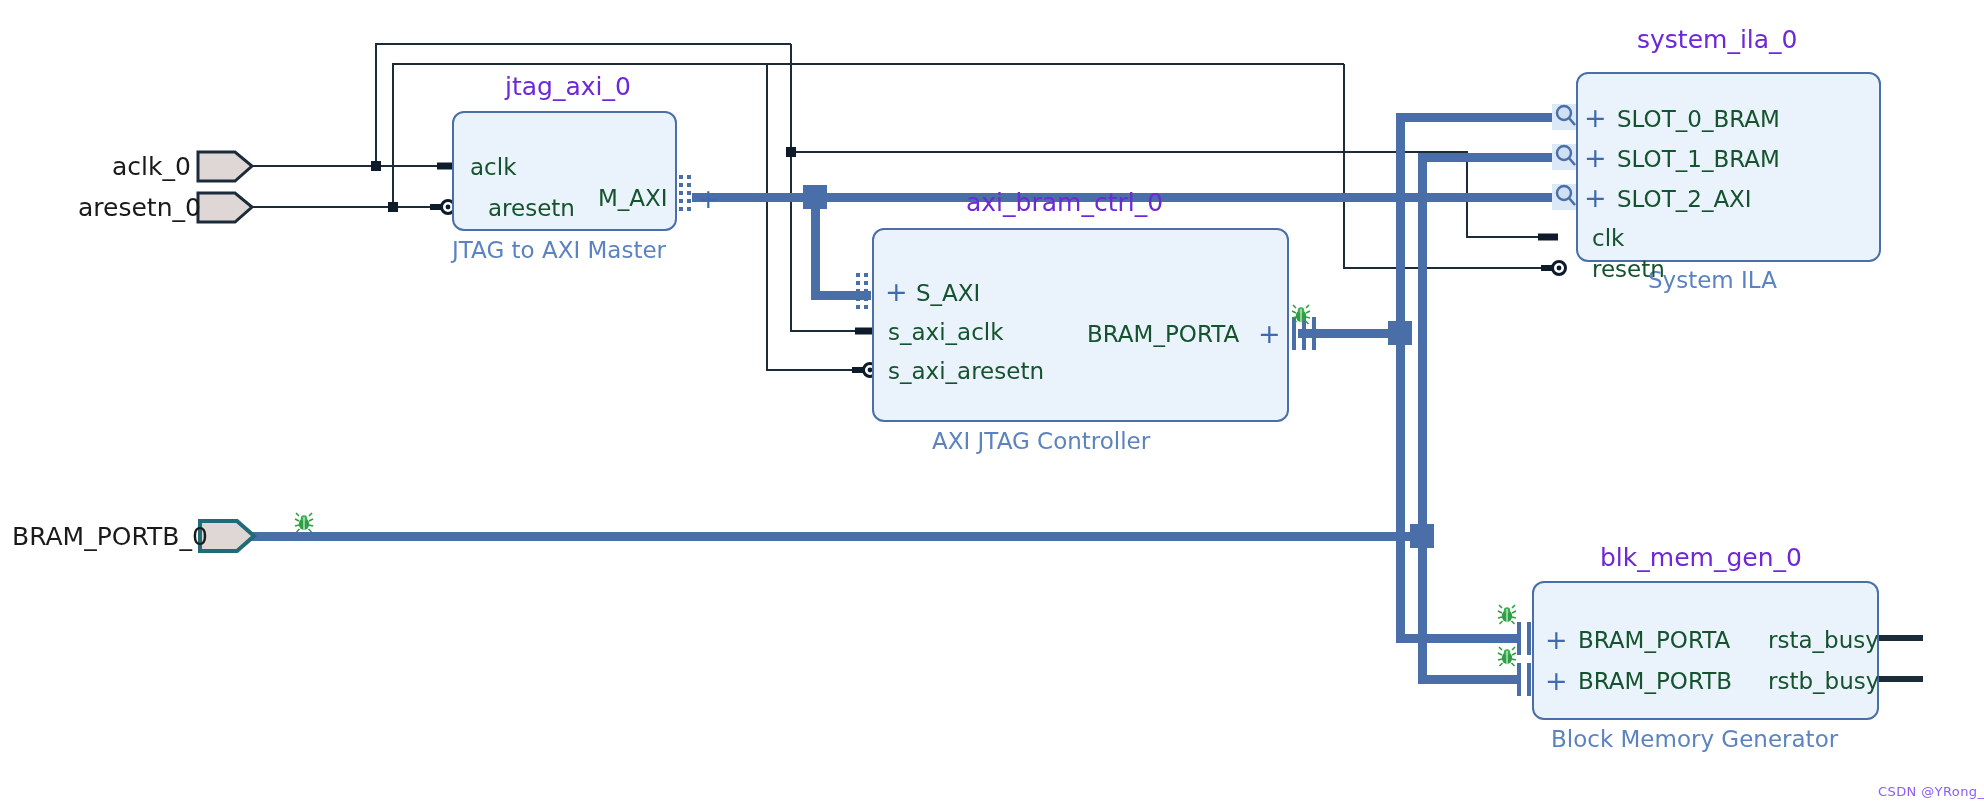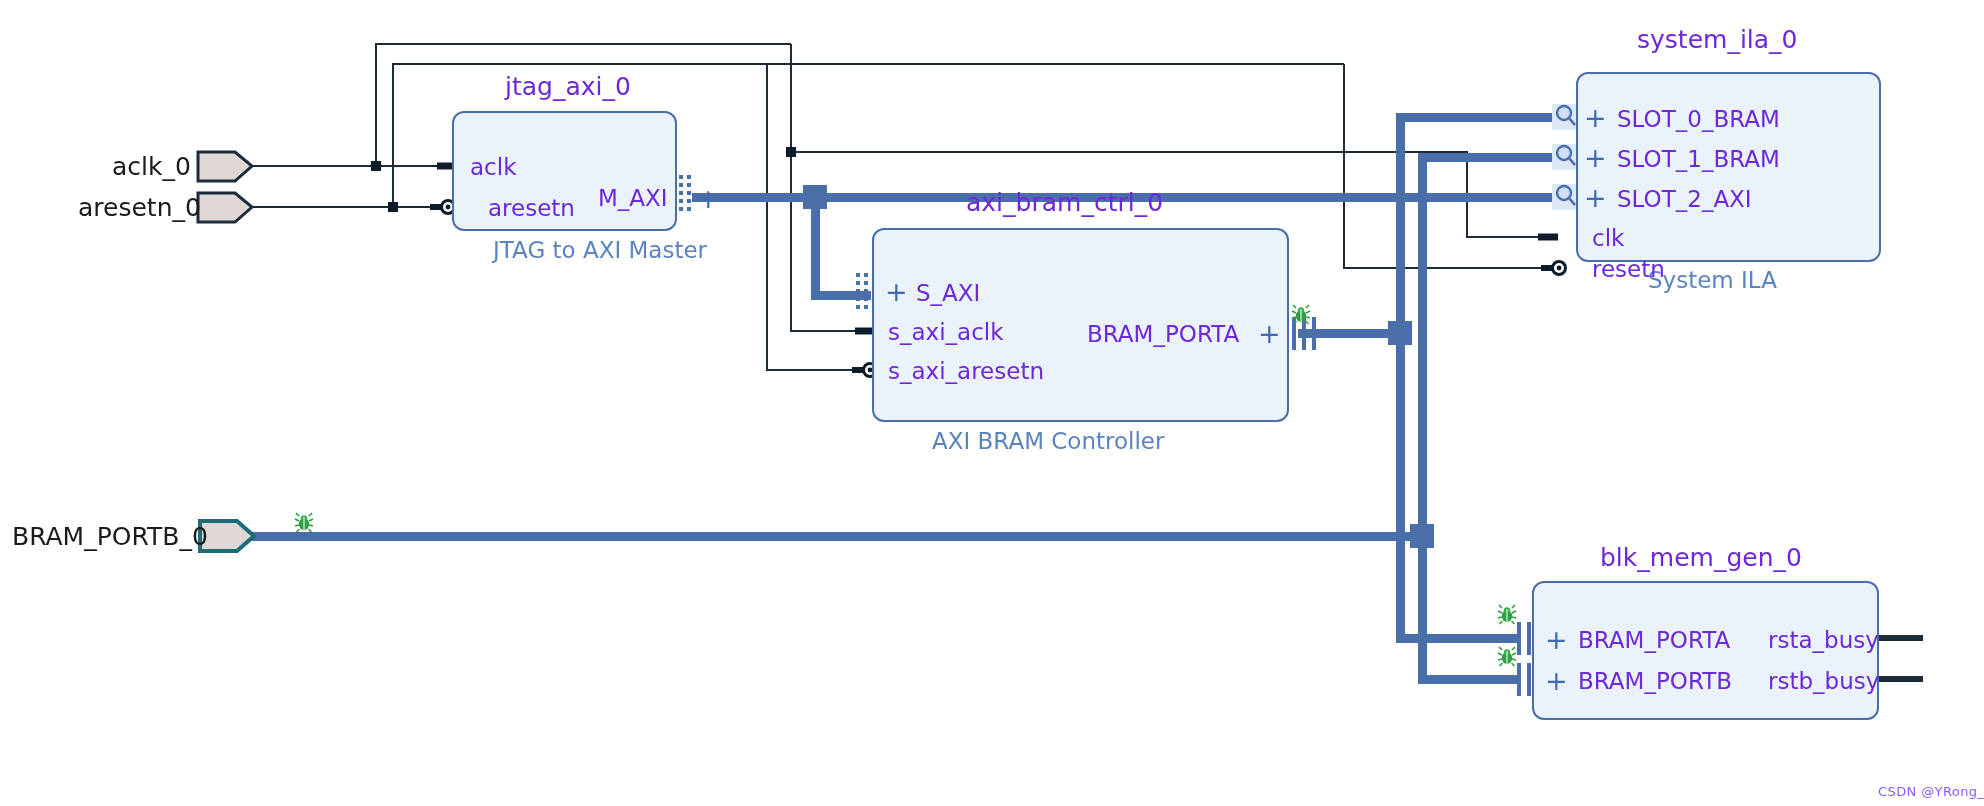--- a/index.html
+++ b/index.html
@@ -2,21 +2,21 @@
 <html><head>
 <meta charset="utf-8">
 <style>
   html,body{margin:0;padding:0;background:#ffffff;}
   body{width:1984px;height:806px;overflow:hidden;font-family:"DejaVu Sans",sans-serif;}
   #canvas{position:relative;width:1984px;height:806px;background:#fff;}
   svg#wires{position:absolute;left:0;top:0;width:1984px;height:806px;}
   .blk{position:absolute;box-sizing:border-box;background:#eaf2fb;border:2px solid #4a6fa8;border-radius:12px;}
   .blk-title{position:absolute;font-size:25px;color:#6d28d9;white-space:nowrap;}
   .blk-sub{position:absolute;font-size:23px;color:#5b83c0;white-space:nowrap;}
-  .port-lbl{position:absolute;font-size:23px;color:#6d28d9;white-space:nowrap;}
+  .port-lbl{position:absolute;font-size:23px;color:#14532d;white-space:nowrap;}
   .plus{position:absolute;font-size:27px;color:#3f6ab0;line-height:1;}
   .extname{position:absolute;font-size:25px;color:#1a1a1a;white-space:nowrap;}
   .wm{position:absolute;font-size:13px;color:#8b5cf6;white-space:nowrap;letter-spacing:.4px;}
 </style>
 </head>
 <body>
 
 <div id="canvas">
 
   <svg id="wires" viewBox="0 0 1984 806" xmlns="http://www.w3.org/2000/svg">
@@ -177,29 +177,29 @@
     <g>
       <use href="#bugglyph" x="1292" y="305"></use>
       <use href="#bugglyph" x="1498" y="605"></use>
       <use href="#bugglyph" x="1498" y="647"></use>
       <use href="#bugglyph" x="295" y="513"></use>
     </g>
   </svg>
 
   <div class="blk" style="left:452px;top:111px;width:225px;height:120px;"></div>
   <div class="blk-title" style="left:505px;top:72px;">jtag_axi_0</div>
-  <div class="blk-sub" style="left:452px;top:237px;margin-left:41px;">JTAG to AXI Master</div>
+  <div class="blk-sub" style="left:452px;top:237px;">JTAG to AXI Master</div>
   <div class="port-lbl" style="left:470px;top:154px;">aclk</div>
   <div class="port-lbl" style="left:470px;top:195px;margin-left:18px;">aresetn</div>
   <div class="port-lbl" style="left:598px;top:185px;">M_AXI</div>
   <div class="plus" style="left:697px;top:185px;">+</div>
 
   <div class="blk" style="left:872px;top:228px;width:417px;height:194px;"></div>
   <div class="blk-title" style="left:966px;top:188px;">axi_bram_ctrl_0</div>
-  <div class="blk-sub" style="left:932px;top:428px;">AXI BRAM Controller</div>
+  <div class="blk-sub" style="left:932px;top:428px;">AXI JTAG Controller</div>
   <div class="plus" style="left:885px;top:278px;">+</div>
   <div class="port-lbl" style="left:916px;top:280px;">S_AXI</div>
   <div class="port-lbl" style="left:888px;top:319px;">s_axi_aclk</div>
   <div class="port-lbl" style="left:888px;top:358px;">s_axi_aresetn</div>
   <div class="port-lbl" style="left:1087px;top:321px;">BRAM_PORTA</div>
   <div class="plus" style="left:1258px;top:320px;">+</div>
 
   <div class="blk" style="left:1576px;top:72px;width:305px;height:190px;"></div>
   <div class="blk-title" style="left:1637px;top:25px;">system_ila_0</div>
   <div class="blk-sub" style="left:1648px;top:267px;">System ILA</div>
@@ -207,20 +207,21 @@
   <div class="port-lbl" style="left:1617px;top:106px;">SLOT_0_BRAM</div>
   <div class="plus" style="left:1584px;top:144px;">+</div>
   <div class="port-lbl" style="left:1617px;top:146px;">SLOT_1_BRAM</div>
   <div class="plus" style="left:1584px;top:184px;">+</div>
   <div class="port-lbl" style="left:1617px;top:186px;">SLOT_2_AXI</div>
   <div class="port-lbl" style="left:1592px;top:225px;">clk</div>
   <div class="port-lbl" style="left:1592px;top:256px;">resetn</div>
 
   <div class="blk" style="left:1532px;top:581px;width:347px;height:139px;"></div>
   <div class="blk-title" style="left:1600px;top:543px;text-align:center;">blk_mem_gen_0</div>
+  <div class="blk-sub" style="left:1551px;top:726px;">Block Memory Generator</div>
   <div class="plus" style="left:1545px;top:626px;">+</div>
   <div class="port-lbl" style="left:1578px;top:627px;">BRAM_PORTA</div>
   <div class="plus" style="left:1545px;top:667px;">+</div>
   <div class="port-lbl" style="left:1578px;top:668px;">BRAM_PORTB</div>
   <div class="port-lbl" style="left:1768px;top:627px;">rsta_busy</div>
   <div class="port-lbl" style="left:1768px;top:668px;">rstb_busy</div>
 
   <div class="extname" style="left:112px;top:152px;">aclk_0</div>
   <div class="extname" style="left:78px;top:193px;">aresetn_0</div>
   <div class="extname" style="left:12px;top:522px;">BRAM_PORTB_0</div>

